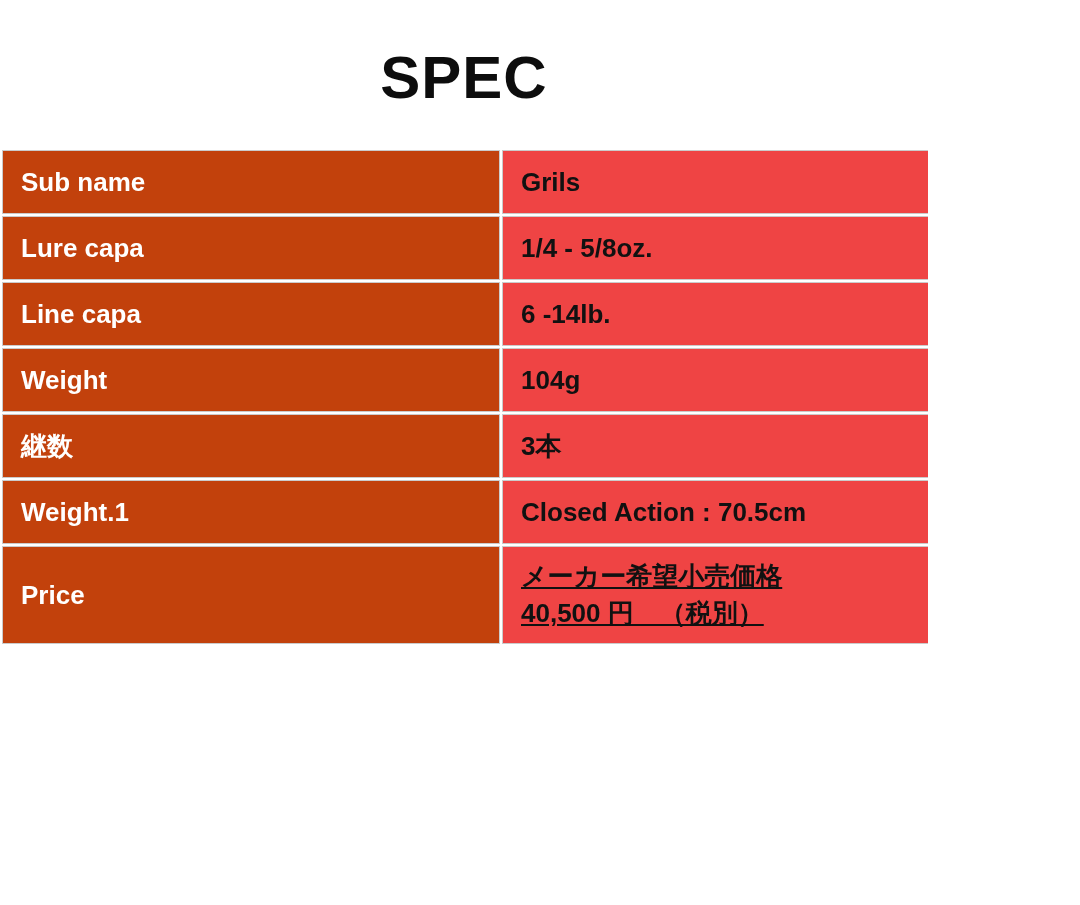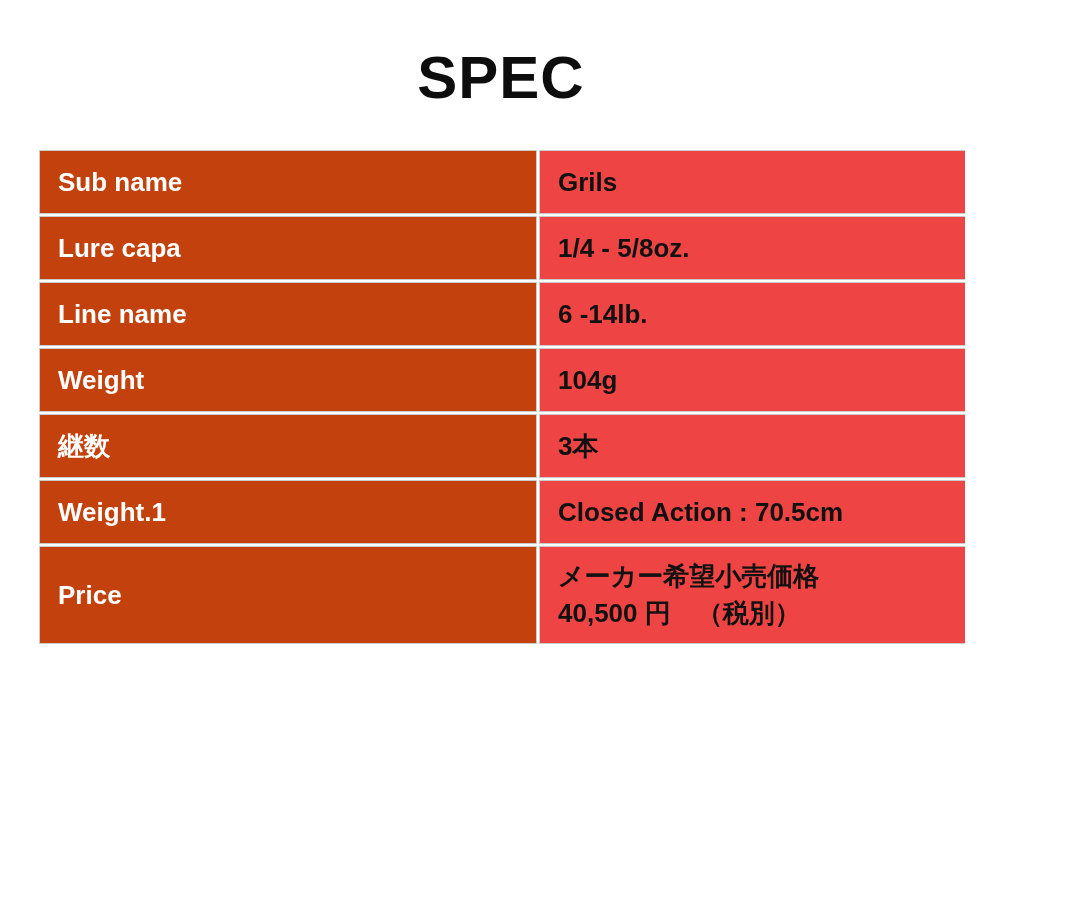--- a/index.html
+++ b/index.html
@@ -8,21 +8,20 @@
     background: #ffffff;
     width: 1080px;
     height: 905px;
     font-family: "Liberation Sans", "DejaVu Sans", sans-serif;
   }
   .page {
     width: 928px;
     height: 905px;
     overflow: hidden;
     background: #ffffff;
-    padding-left: 37px;
   }
   .page-title {
     margin: 48px 0 0 0;
     text-align: center;
     font-size: 60px;
     line-height: 60px;
     font-weight: 700;
     color: #0d0d0d;
     letter-spacing: 1px;
   }
@@ -51,41 +50,42 @@
   }
   td.value-cell {
     background: #ef4444;
     color: #111111;
   }
   tr.price-row td {
     height: 96px;
   }
   tr.price-row td.value-cell div {
     line-height: 37px;
+    text-decoration: underline;
   }
 </style>
 </head>
 <body>
 
 <div class="page">
 
   <h1 class="page-title">SPEC</h1>
 
   <table class="spec-table">
     <tbody>
       <tr>
         <td class="label-cell">Sub name</td>
         <td class="value-cell">Grils</td>
       </tr>
       <tr>
         <td class="label-cell">Lure capa</td>
         <td class="value-cell">1/4 - 5/8oz.</td>
       </tr>
       <tr>
-        <td class="label-cell">Line name</td>
+        <td class="label-cell">Line capa</td>
         <td class="value-cell">6 -14lb.</td>
       </tr>
       <tr>
         <td class="label-cell">Weight</td>
         <td class="value-cell">104g</td>
       </tr>
       <tr>
         <td class="label-cell">継数</td>
         <td class="value-cell">3本</td>
       </tr>

